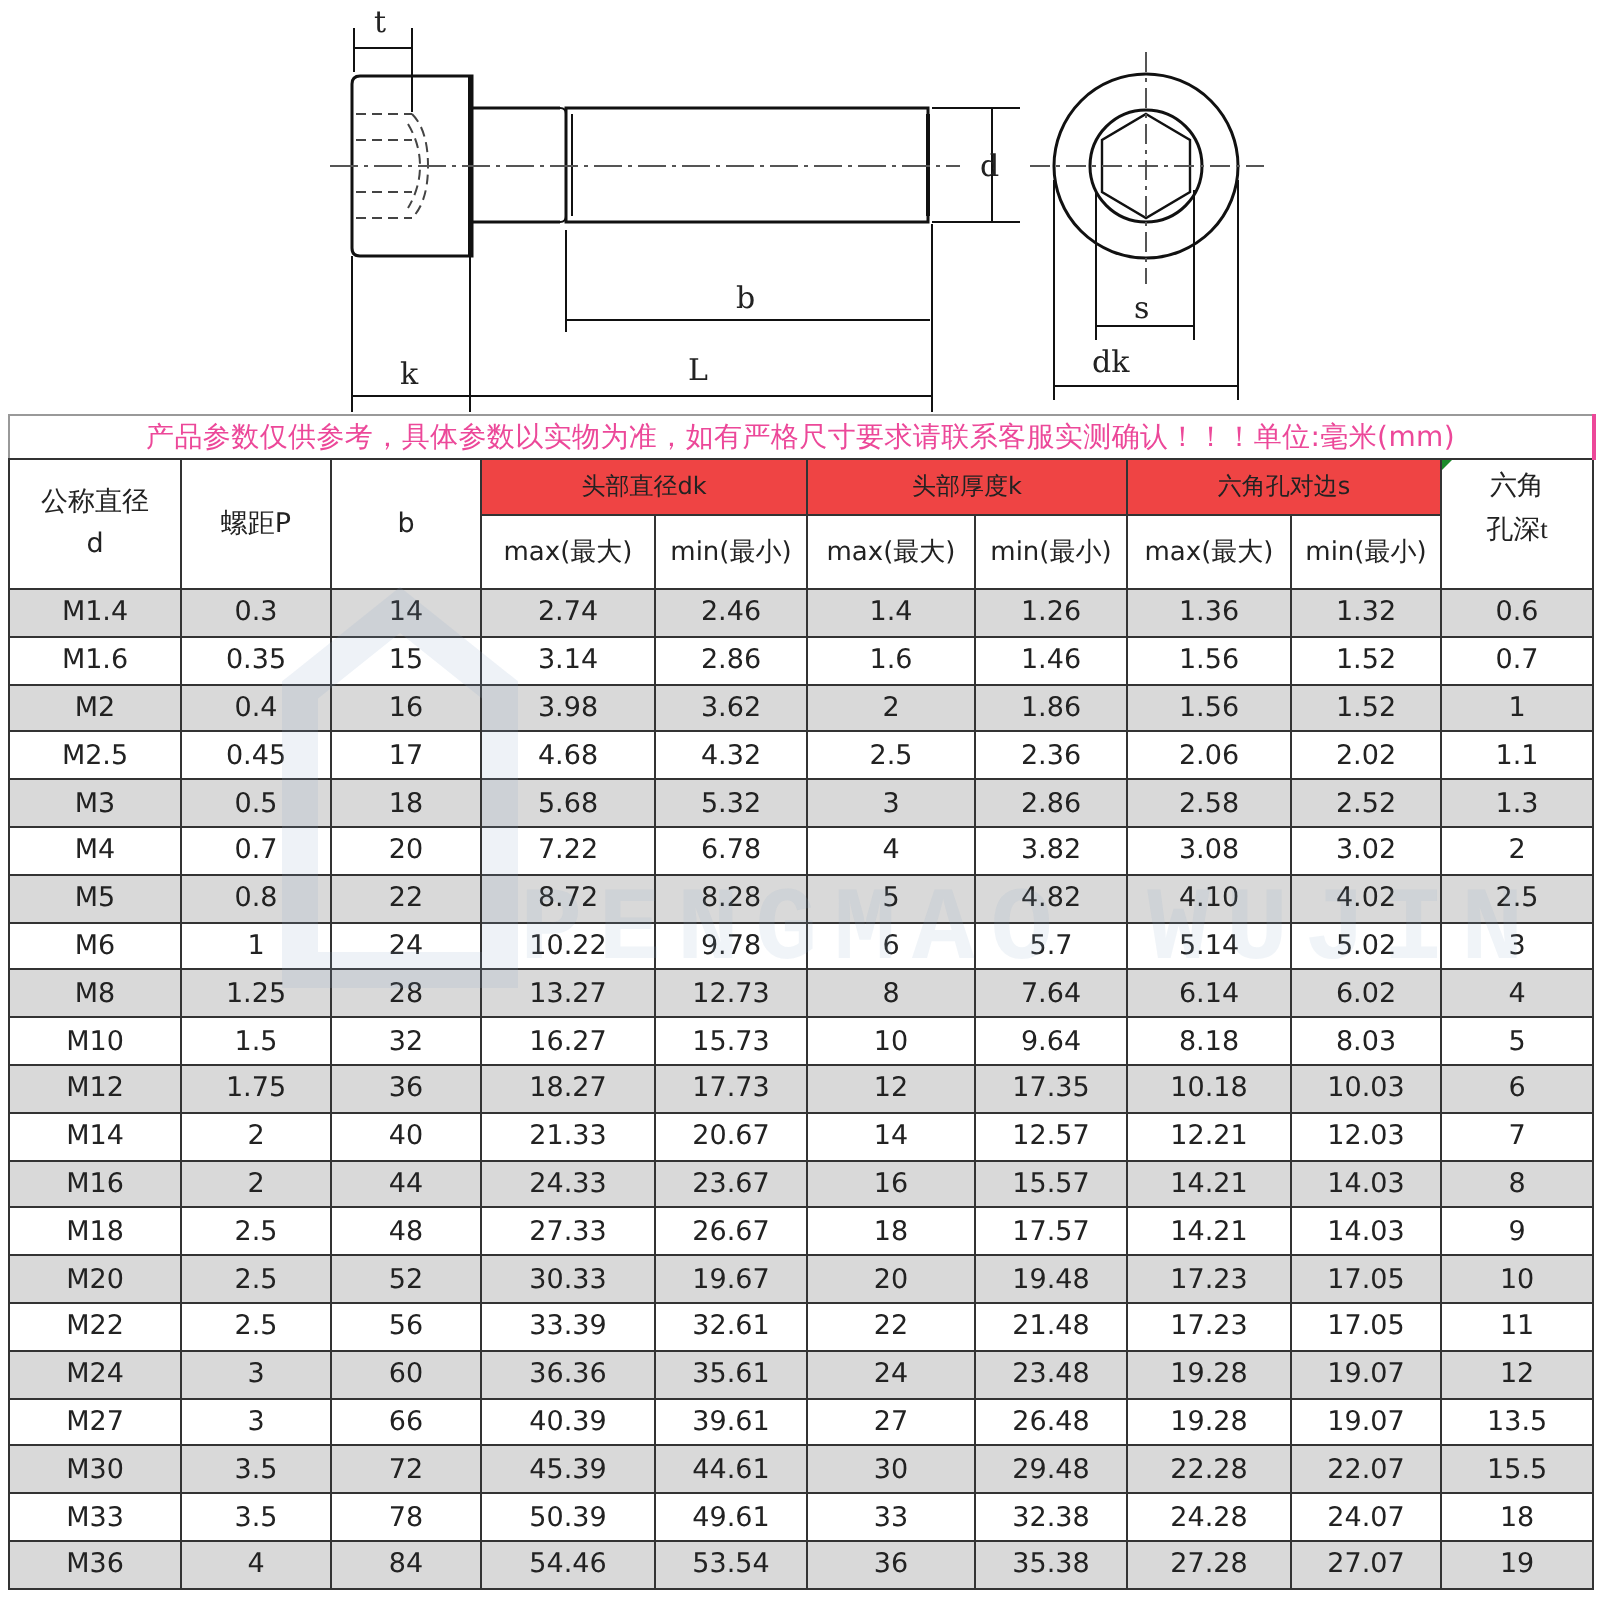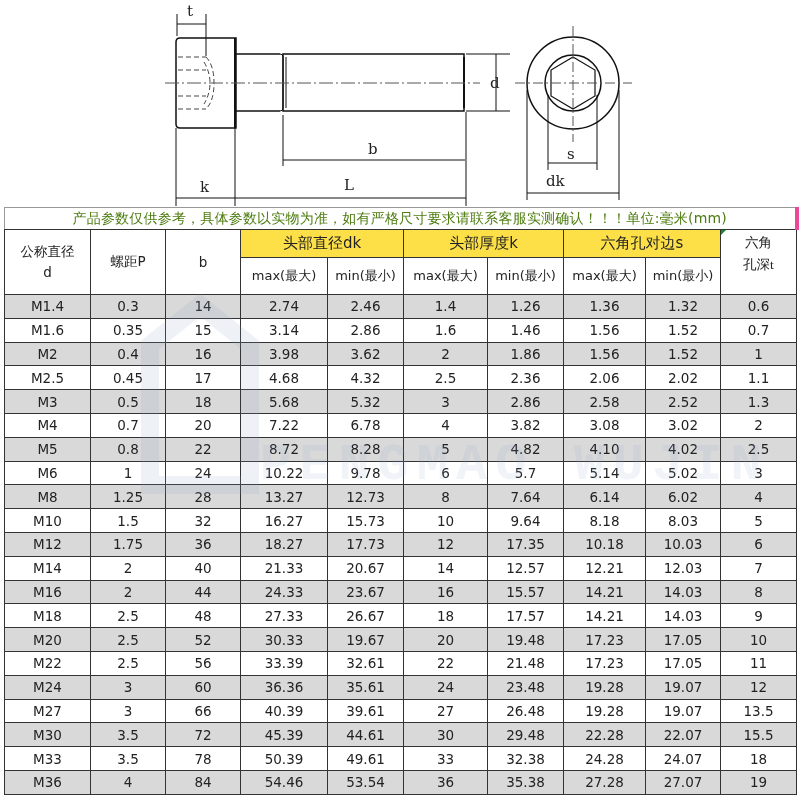--- a/index.html
+++ b/index.html
@@ -3,22 +3,22 @@
 <meta charset="utf-8">
 <style>
   html,body{margin:0;padding:0;background:#fff;}
   body{width:800px;height:800px;position:relative;overflow:hidden;font-family:"DejaVu Sans","Liberation Sans",sans-serif;color:#222;}
   .drawing{position:absolute;left:0;top:0;width:800px;height:206px;}
   .drawing svg{position:absolute;left:0;top:0;}
   .dimlabel{position:absolute;font-family:"DejaVu Serif","Liberation Serif",serif;font-size:15px;color:#222;}
   .sheet{position:absolute;left:4px;top:207px;width:792px;}
   table{border-collapse:collapse;width:792px;table-layout:fixed;}
   td{border:1px solid #333;text-align:center;vertical-align:middle;padding:0;font-size:13.5px;white-space:nowrap;overflow:hidden;}
-  .title-cell{color:#4d7c0f;font-size:14px;height:21px;border-left:1px solid #999;border-right:4px solid #ec4899;border-top:1px solid #999;letter-spacing:0.2px;}
-  .hdr{height:27px;font-size:15px;background:#fde047;}
+  .title-cell{color:#ec4899;font-size:14px;height:21px;border-left:1px solid #999;border-right:2px solid #ec4899;border-top:1px solid #999;letter-spacing:0.2px;}
+  .hdr{height:27px;font-size:12px;background:#ef4444;}
   .hdr2{height:36px;font-size:13px;}
   .tall{line-height:21px;}
   tr.data td{height:22.8px;}
   tr.gray td{background:#d9d9d9;}
   tr.white td{background:#fff;}
   .wm{position:absolute;pointer-events:none;color:rgba(140,170,200,0.13);font-family:Liberation Mono, monospace;font-weight:bold;text-align:center;}
   .wm-text{left:260px;top:436px;font-size:52px;letter-spacing:8px;}
   .wm-logo{left:140px;top:285px;}
   .corner{position:absolute;left:721px;top:230px;width:0;height:0;border-top:5px solid #1a8a2a;border-right:5px solid transparent;}
 </style>

